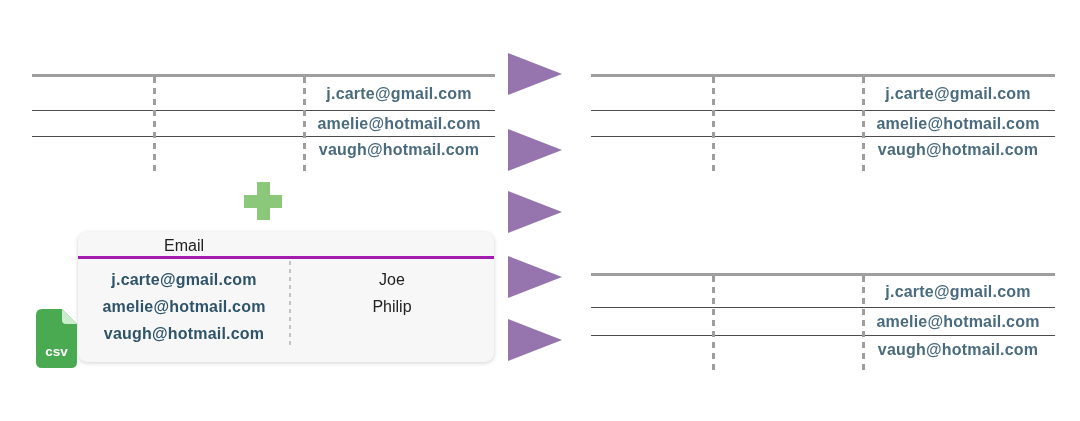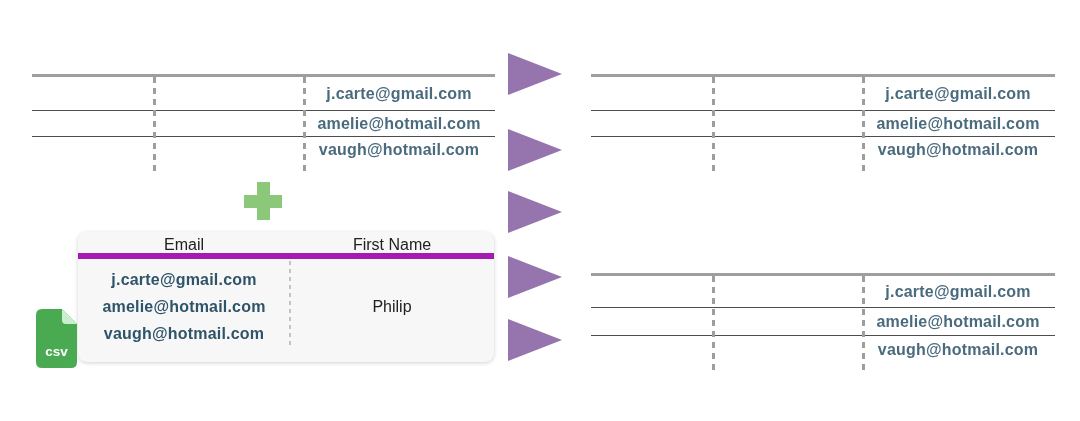--- a/index.html
+++ b/index.html
@@ -69,21 +69,21 @@
     position: absolute;
     left: 78px; top: 232px;
     width: 416px; height: 130px;
     background: #F7F7F7;
     border-radius: 9px;
     box-shadow: 0 1px 4px rgba(0,0,0,0.18);
   }
   .card-header {
     display: flex;
     height: 27px;
-    border-bottom: 6px solid #a21caf;
+    border-bottom: 3px solid #a21caf;
   }
   .card-header-cell {
     display: flex;
     align-items: center;
     justify-content: center;
     font-size: 16px;
     color: #212121;
     padding-top: 4px;
   }
   .col-email { width: 212px; }
@@ -129,25 +129,25 @@
 </div>
 
 <div class="plus-icon">
   <div class="bar-h"></div>
   <div class="bar-v"></div>
 </div>
 
 <div class="card">
   <div class="card-header">
     <div class="card-header-cell col-email">Email</div>
-    <div class="card-header-cell col-name">First Name</div>
   </div>
   <div class="card-body">
     <div class="card-row">
       <div class="card-cell col-email email-val">j.carte@gmail.com</div>
+      <div class="card-cell col-name name-val">Joe</div>
     </div>
     <div class="card-row">
       <div class="card-cell col-email email-val">amelie@hotmail.com</div>
       <div class="card-cell col-name name-val">Philip</div>
     </div>
     <div class="card-row">
       <div class="card-cell col-email email-val">vaugh@hotmail.com</div>
     </div>
     <div class="card-dash"></div>
   </div>

